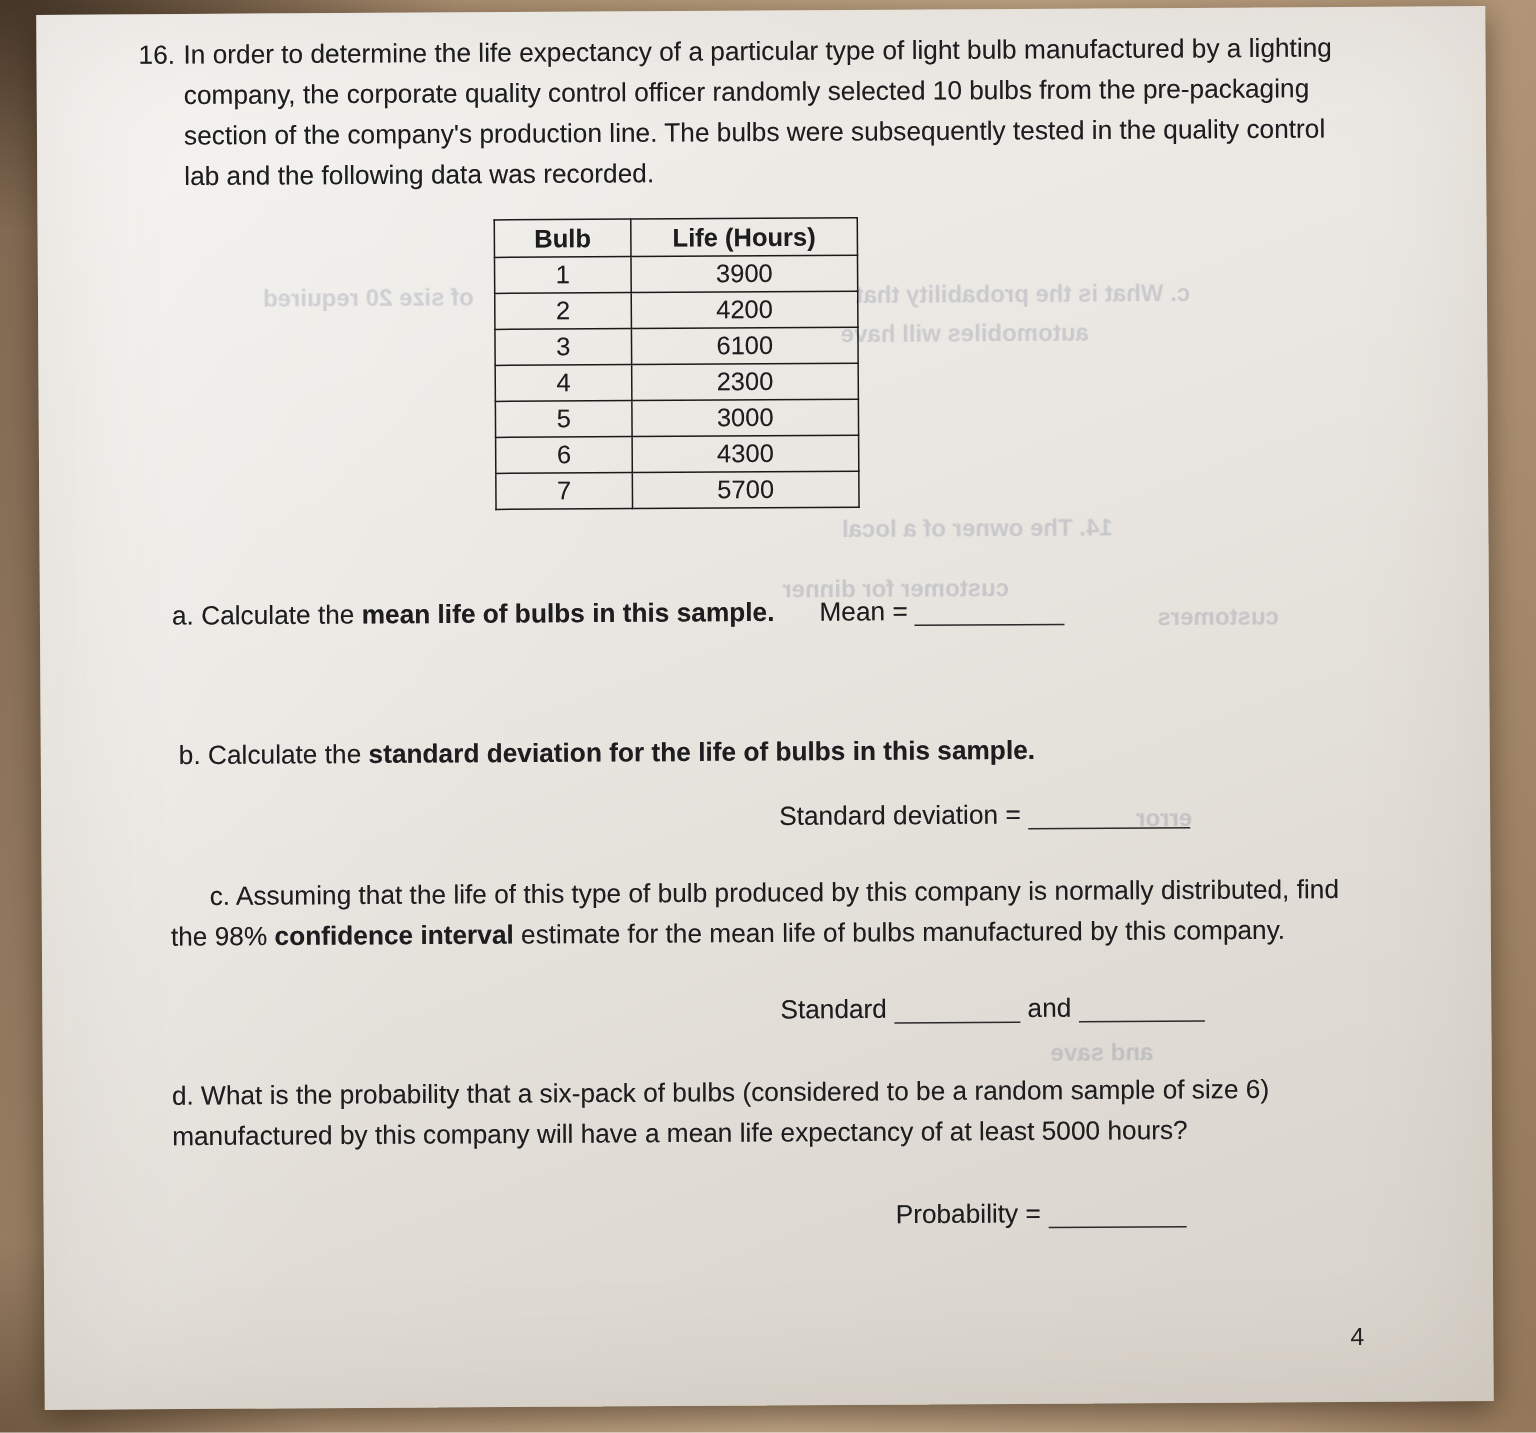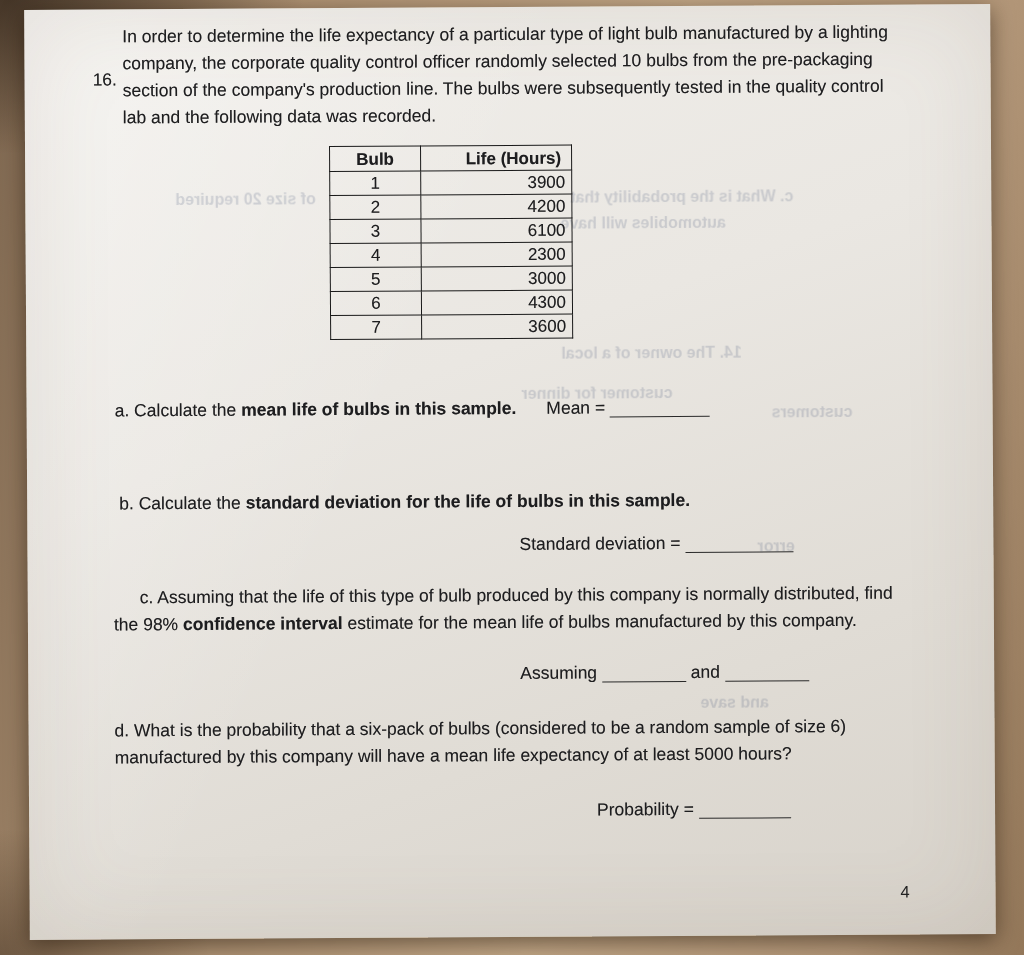--- a/index.html
+++ b/index.html
@@ -20,33 +20,33 @@
     box-shadow:0 6px 22px rgba(35,22,10,.55), inset 0 0 90px rgba(125,105,82,.14);
   }
   .content{
     position:relative;
     padding:14px 80px 0 68px;
     color:#1d1d1f;
     font-size:17.5px;line-height:27px;
     text-shadow:0 0 .4px rgba(0,0,0,.35);
   }
   .qrow{display:flex;}
-  .qnum{width:30px;flex:0 0 30px;margin-top:43px;}
+  .qnum{width:30px;flex:0 0 30px;}
   .qtext{flex:1;max-width:790px;}
   .b{font-weight:bold;}
   table.data{
     border-collapse:collapse;margin:16px 0 0 236px;
     font-size:17px;line-height:1;
   }
   table.data th,table.data td{
     border:1.6px solid #1a1a1a;text-align:center;
     padding:2.5px 6px;height:18px;min-width:70px;margin-left:41px;
   }
   table.data th{font-weight:bold;padding:3px 10px;}
-  table.data td.life, table.data th.life{min-width:130px;text-align:right;}
+  table.data td.life, table.data th.life{min-width:130px;}
   .part{max-width:800px;margin:0;}
   .part-a{margin-top:56px;padding-left:20px;}
   .part-b{margin-top:66px;padding-left:24px;}
   .part-c{margin-top:24px;padding-left:18px;text-indent:26px;}
   .part-c .wrapfix{text-indent:0;}
   .part-d{margin-top:28px;padding-left:18px;}
   .line-std{padding-left:424px;margin-top:16px;}
   .line-between{padding-left:424px;margin-top:24px;}
   .line-prob{padding-left:500px;margin-top:28px;}
   .blank{
@@ -113,21 +113,21 @@
         <tr>
           <td>5</td>
           <td class="life">3000</td>
         </tr>
         <tr>
           <td>6</td>
           <td class="life">4300</td>
         </tr>
         <tr>
           <td>7</td>
-          <td class="life">3600</td>
+          <td class="life">5700</td>
         </tr>
       </tbody>
     </table>
 
     <p class="part part-a">
       <span>a.</span><span> Calculate the </span><span class="b">mean life of bulbs in this sample.</span><span class="mean-gap">Mean =</span>
       <span class="blank w100"></span>
     </p>
 
     <p class="part part-b">
@@ -135,21 +135,21 @@
     </p>
     <p class="line-std">
       <span>Standard deviation  =</span>
       <span class="blank w110"></span>
     </p>
 
     <p class="part part-c">
       <span>c.</span><span class="wrapfix"> Assuming that the life of this type of bulb produced by this company is normally distributed, find the 98% </span><span class="b wrapfix">confidence interval</span><span class="wrapfix"> estimate for the mean life of bulbs manufactured by this company.</span>
     </p>
     <p class="line-between">
-      <span>Assuming</span>
+      <span>Standard</span>
       <span class="blank w85"></span>
       <span>and</span>
       <span class="blank w85"></span>
     </p>
 
     <p class="part part-d">
       <span>d.</span><span> What is the probability that a six-pack of bulbs (considered to be a random sample of size 6) manufactured by this company will have a mean life expectancy of at least 5000 hours?</span>
     </p>
     <p class="line-prob">
       <span>Probability =</span>

